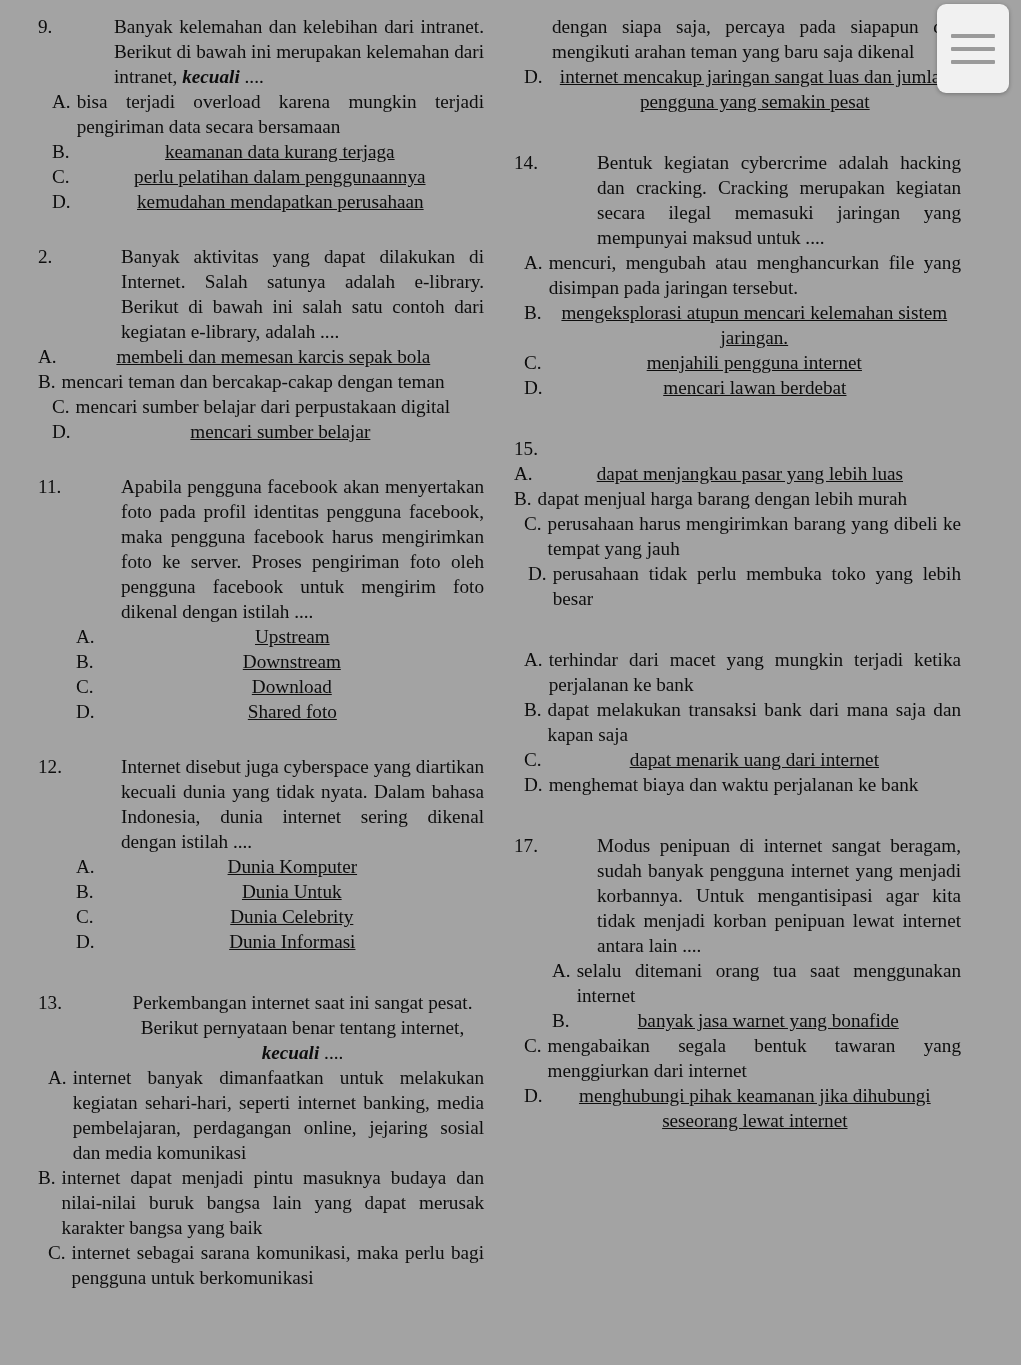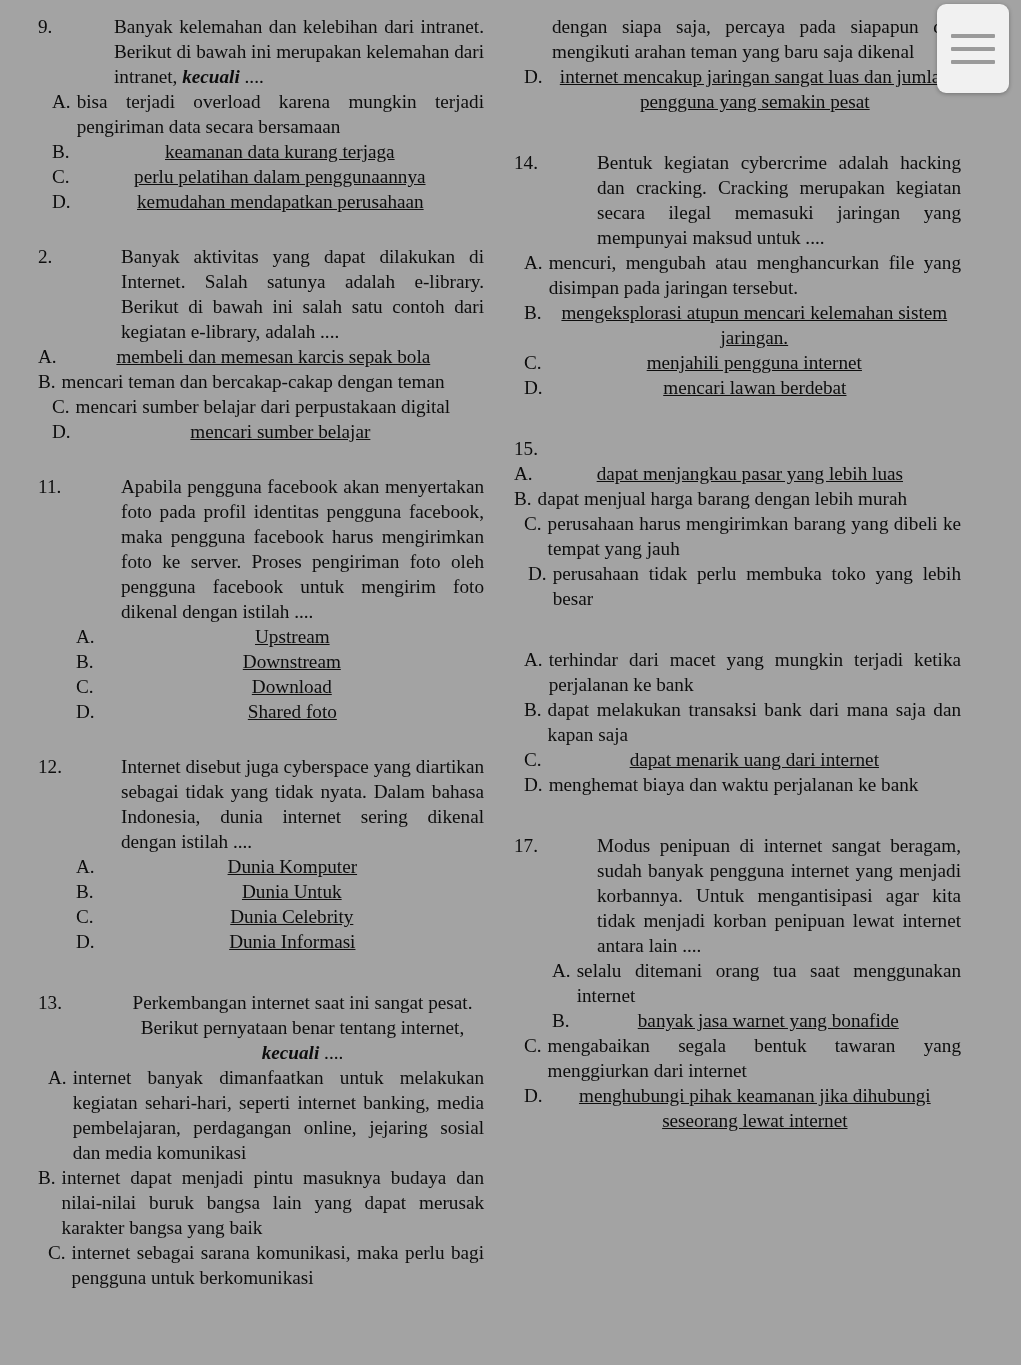--- a/index.html
+++ b/index.html
@@ -223,21 +223,21 @@
             <span class="opt-text nojust">Shared foto</span>
           </li>
         </ul>
       </div>
 
       <div class="gap-md"></div>
 
       <div class="q">
         <div class="q-head">
           <span class="q-num wide">12.</span>
-          <span class="q-text">Internet disebut juga cyberspace yang diartikan sebagai tidak yang tidak nyata. Dalam bahasa Indonesia, dunia internet sering dikenal dengan istilah ....</span>
+          <span class="q-text">Internet disebut juga cyberspace yang diartikan kecuali dunia yang tidak nyata. Dalam bahasa Indonesia, dunia internet sering dikenal dengan istilah ....</span>
         </div>
         <ul class="opts">
           <li class="opt ind-38">
             <span class="opt-letter">A.</span>
             <span class="opt-text nojust">Dunia Komputer</span>
           </li>
           <li class="opt ind-38">
             <span class="opt-letter">B.</span>
             <span class="opt-text nojust">Dunia Untuk</span>
           </li>

